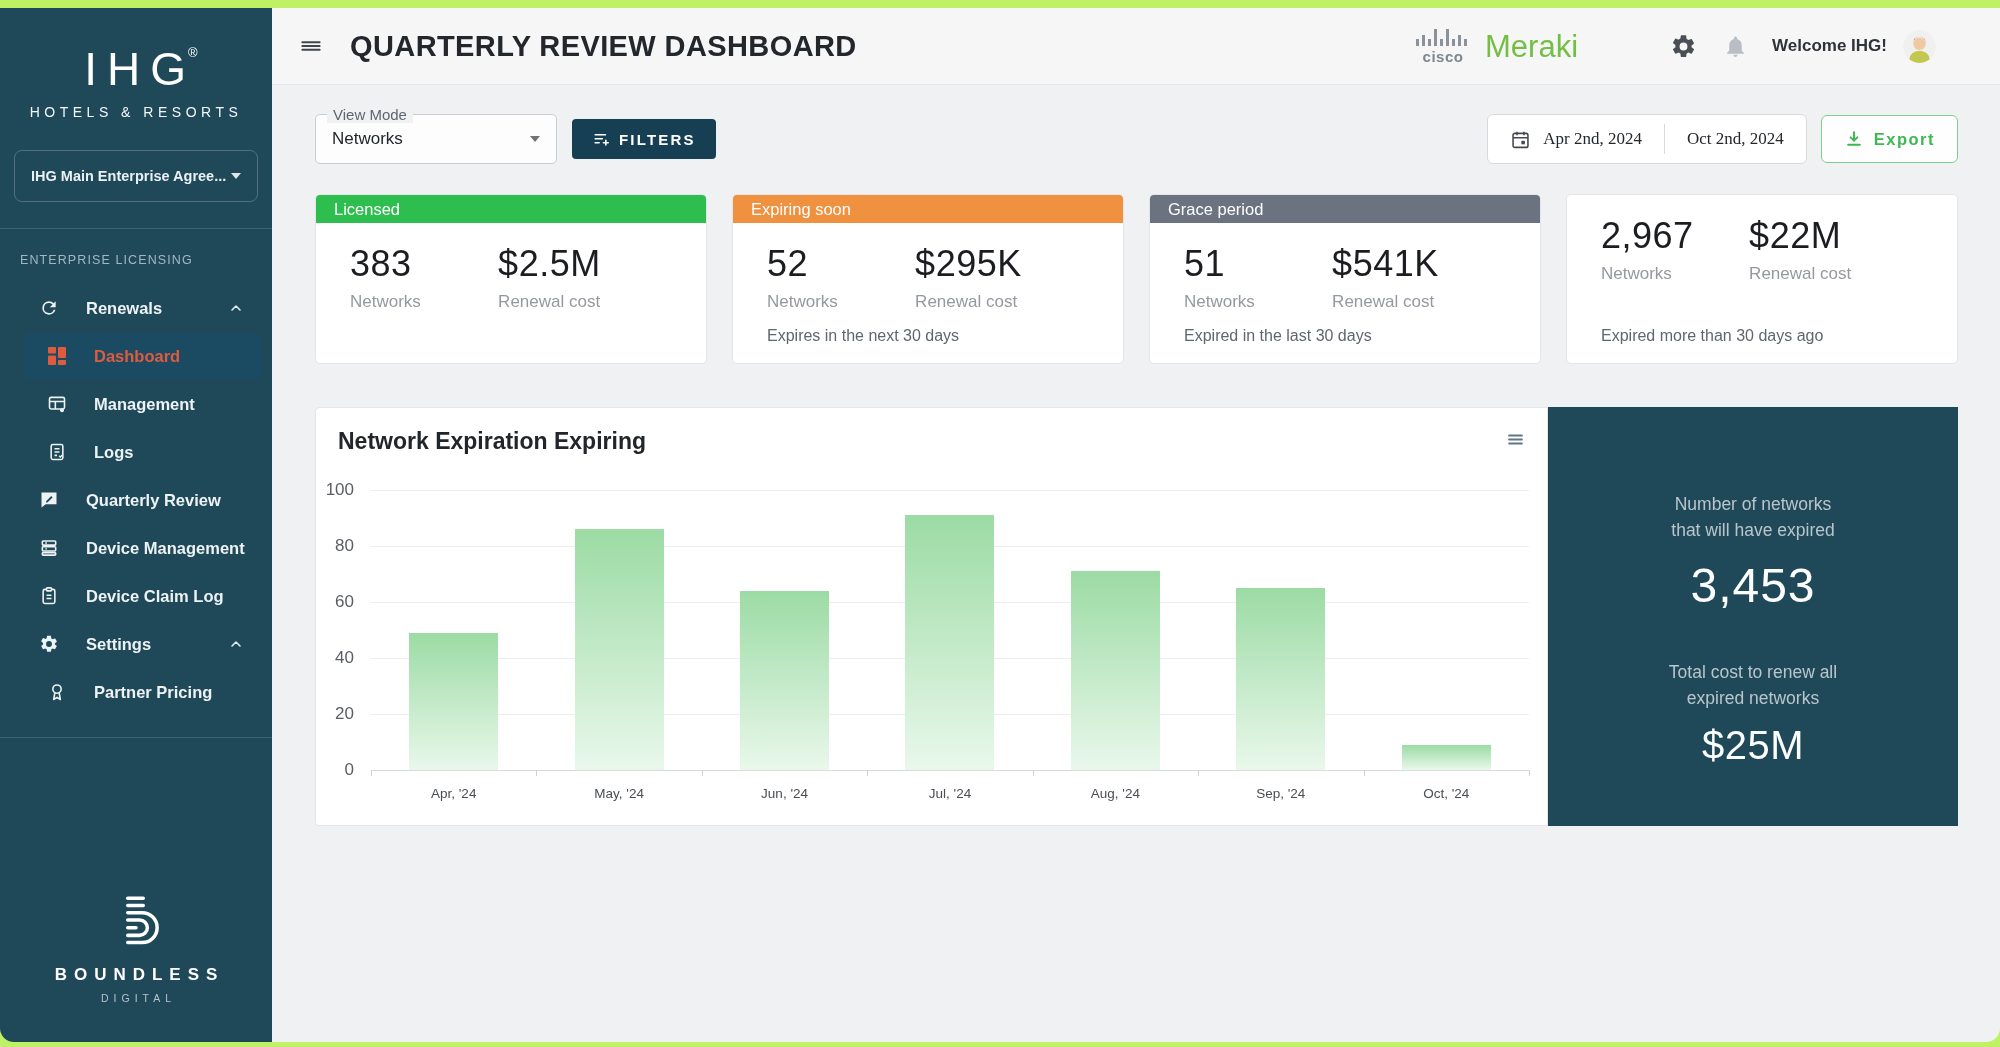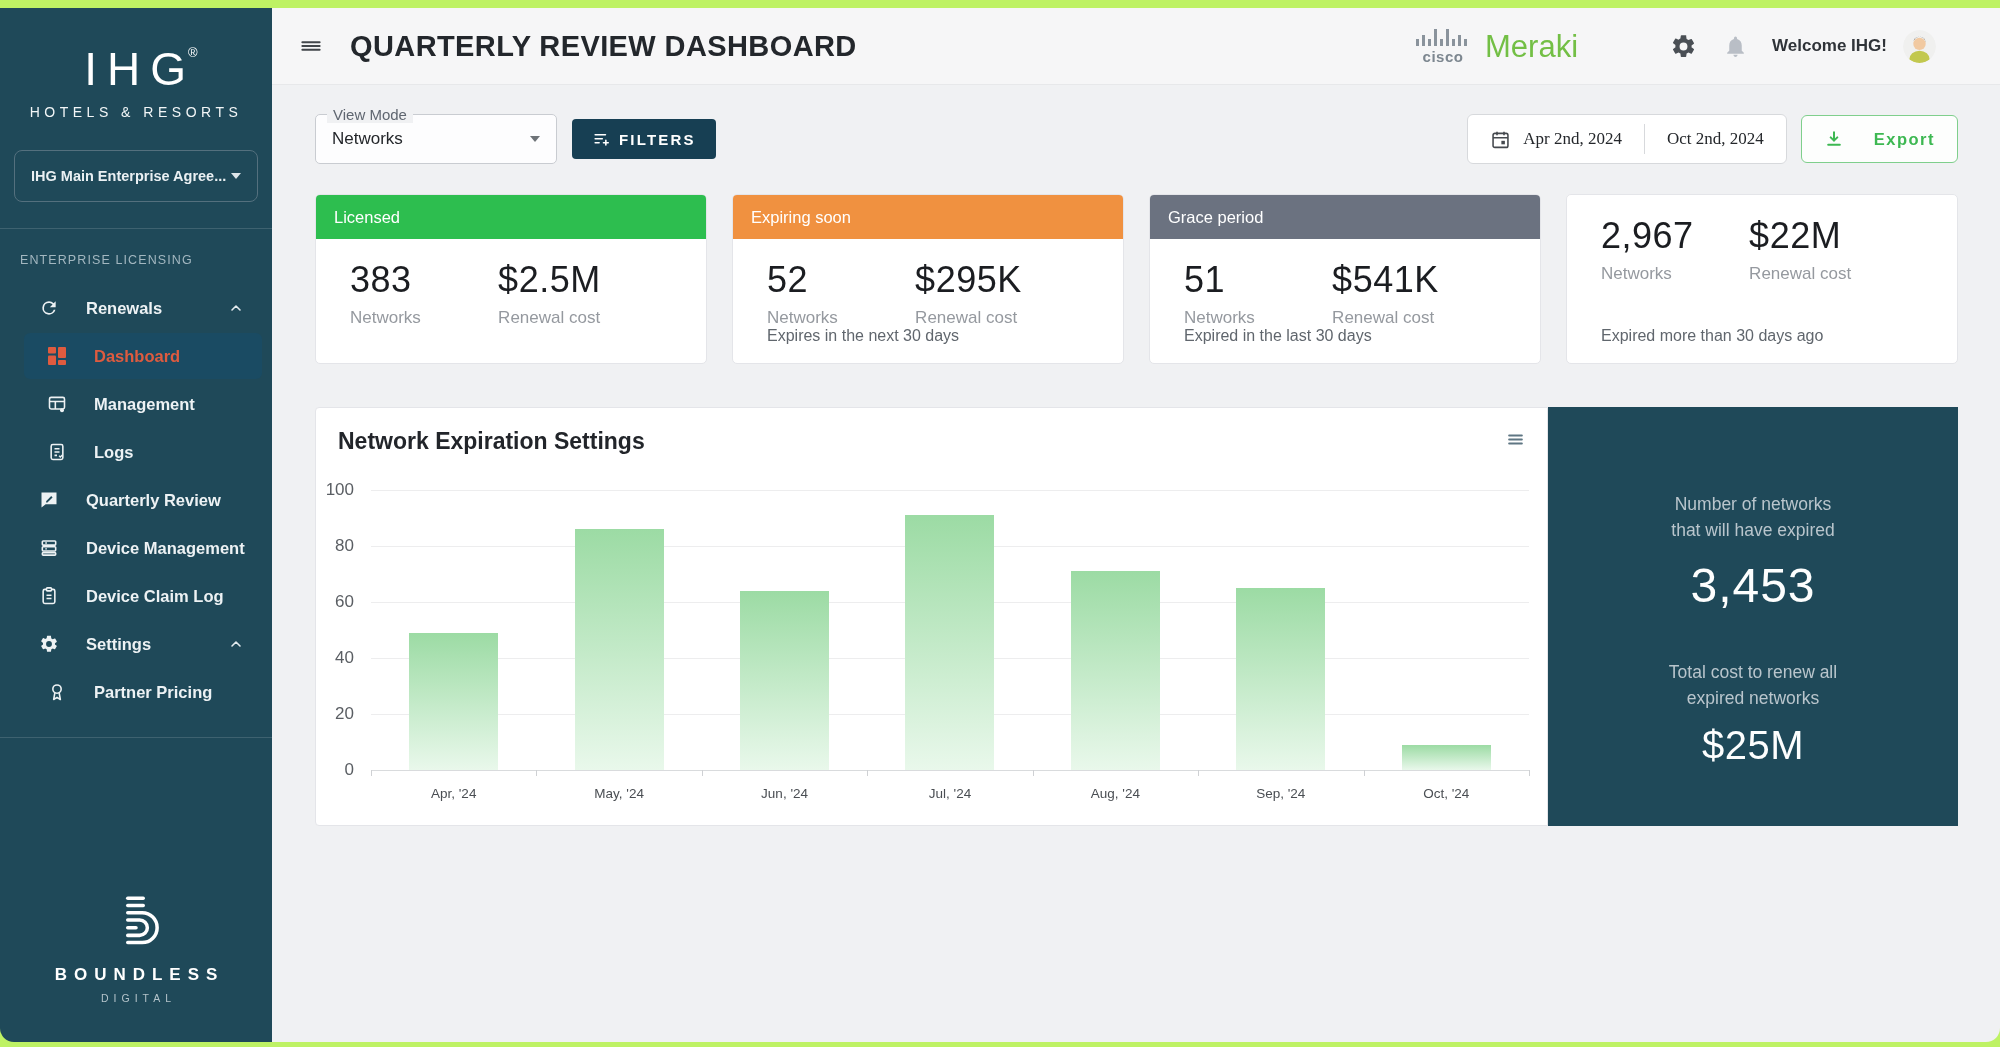--- a/index.html
+++ b/index.html
@@ -73,29 +73,29 @@
                  letter-spacing:2.2px; cursor:pointer; font-family:inherit; }
   .filters-btn svg { width:19px; height:19px; margin-right:8px; }
   .right-controls { margin-left:auto; display:flex; align-items:center; }
   .date-range { height:50px; background:#FFFFFF; border:1px solid #D7D9DC; border-radius:6px;
                 display:flex; align-items:center; }
   .date-seg { display:flex; align-items:center; padding:0 22px; height:100%; cursor:pointer; }
   .date-seg svg { width:21px; height:21px; color:#45494E; margin-right:12px; }
   .date-text { font-size:17px; color:#24272B;font-family:Liberation Serif, serif; }
   .date-divider { width:1px; height:30px; background:#D7D9DC; }
   .export-btn { margin-left:14px; height:48px; background:#FDFEFD; border:1px solid #7FCF8C; border-radius:6px;
-                display:inline-flex; align-items:center; padding:0 22px; cursor:pointer; font-family:inherit;gap:20px; }
+                display:inline-flex; align-items:center; padding:0 22px; cursor:pointer; font-family:inherit; }
   .export-btn svg { width:20px; height:20px; margin-right:10px; }
   .export-label { font-size:16.5px; font-weight:700; letter-spacing:1.5px; }
 
   
   .cards-row { display:flex; gap:25px; margin-top:27px; }
   .stat-card { flex:1; height:170px; background:#FFFFFF; border:1px solid #E4E5E9; border-radius:5px;
                position:relative; overflow:hidden; }
-  .card-header { height:44px; display:flex; align-items:center; padding-left:18px; color:#FFFFFF;
+  .card-header { height:28px; display:flex; align-items:center; padding-left:18px; color:#FFFFFF;
                  font-size:16.5px; }
   .card-body { display:flex; padding:20px 34px 0 34px; }
   .metric { min-width:46%; }
   .metric-value { font-size:36px; color:#1B1D21; letter-spacing:0.5px; }
   .metric-label { margin-top:7px; font-size:17px; color:#95999F; }
   .card-note { position:absolute; left:34px; bottom:18px; font-size:16px; color:#60666D; }
 
   
   .chart-row { display:flex; margin-top:43px; height:419px; }
   .chart-card { flex:1; background:#FFFFFF; border:1px solid #E4E5E9; border-radius:4px 0 0 4px; position:relative; min-width:0; }
@@ -424,21 +424,21 @@
                 <div class="metric-value">$22M</div>
                 <div class="metric-label">Renewal cost</div>
               </div>
             </div>
             <div class="card-note">Expired more than 30 days ago</div>
           </div>
         </div>
 
         <div class="chart-row">
           <div class="chart-card">
-            <div class="chart-title">Network Expiration Settings</div>
+            <div class="chart-title">Network Expiration Expiring</div>
             <span class="chart-menu">
               <svg viewBox="0 0 24 24" fill="none" stroke="currentColor" stroke-width="2.6" stroke-linecap="round">
                   <path d="M4 7h16M4 12h16M4 17h16"></path>
                 </svg>
             </span>
             <div class="chart-y-axis">
                 <div class="ytick" style="top: 100%;">0</div>
                 <div class="ytick" style="top: 80%;">20</div>
                 <div class="ytick" style="top: 60%;">40</div>
                 <div class="ytick" style="top: 40%;">60</div>

